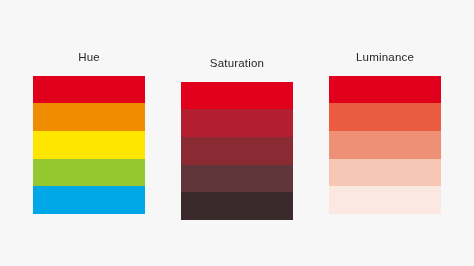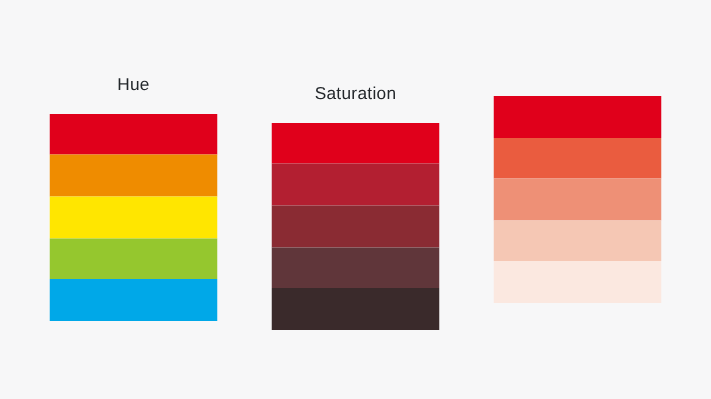--- a/index.html
+++ b/index.html
@@ -90,20 +90,21 @@
       <div class="swatch-stack">
         <div class="swatch-band" style="background-color: rgb(224, 0, 27);"></div>
         <div class="swatch-band" style="background-color: rgb(179, 31, 49);"></div>
         <div class="swatch-band" style="background-color: rgb(138, 43, 51);"></div>
         <div class="swatch-band" style="background-color: rgb(96, 54, 58);"></div>
         <div class="swatch-band" style="background-color: rgb(58, 42, 43);"></div>
       </div>
     </div>
 
     <div class="swatch-group">
+      <div class="swatch-title" style="color: rgb(35, 39, 43);">Luminance</div>
       <div class="swatch-stack">
         <div class="swatch-band" style="background-color: rgb(224, 0, 27);"></div>
         <div class="swatch-band" style="background-color: rgb(234, 92, 63);"></div>
         <div class="swatch-band" style="background-color: rgb(238, 144, 118);"></div>
         <div class="swatch-band" style="background-color: rgb(245, 199, 180);"></div>
         <div class="swatch-band" style="background-color: rgb(251, 232, 224);"></div>
       </div>
     </div>
 
   </div>

